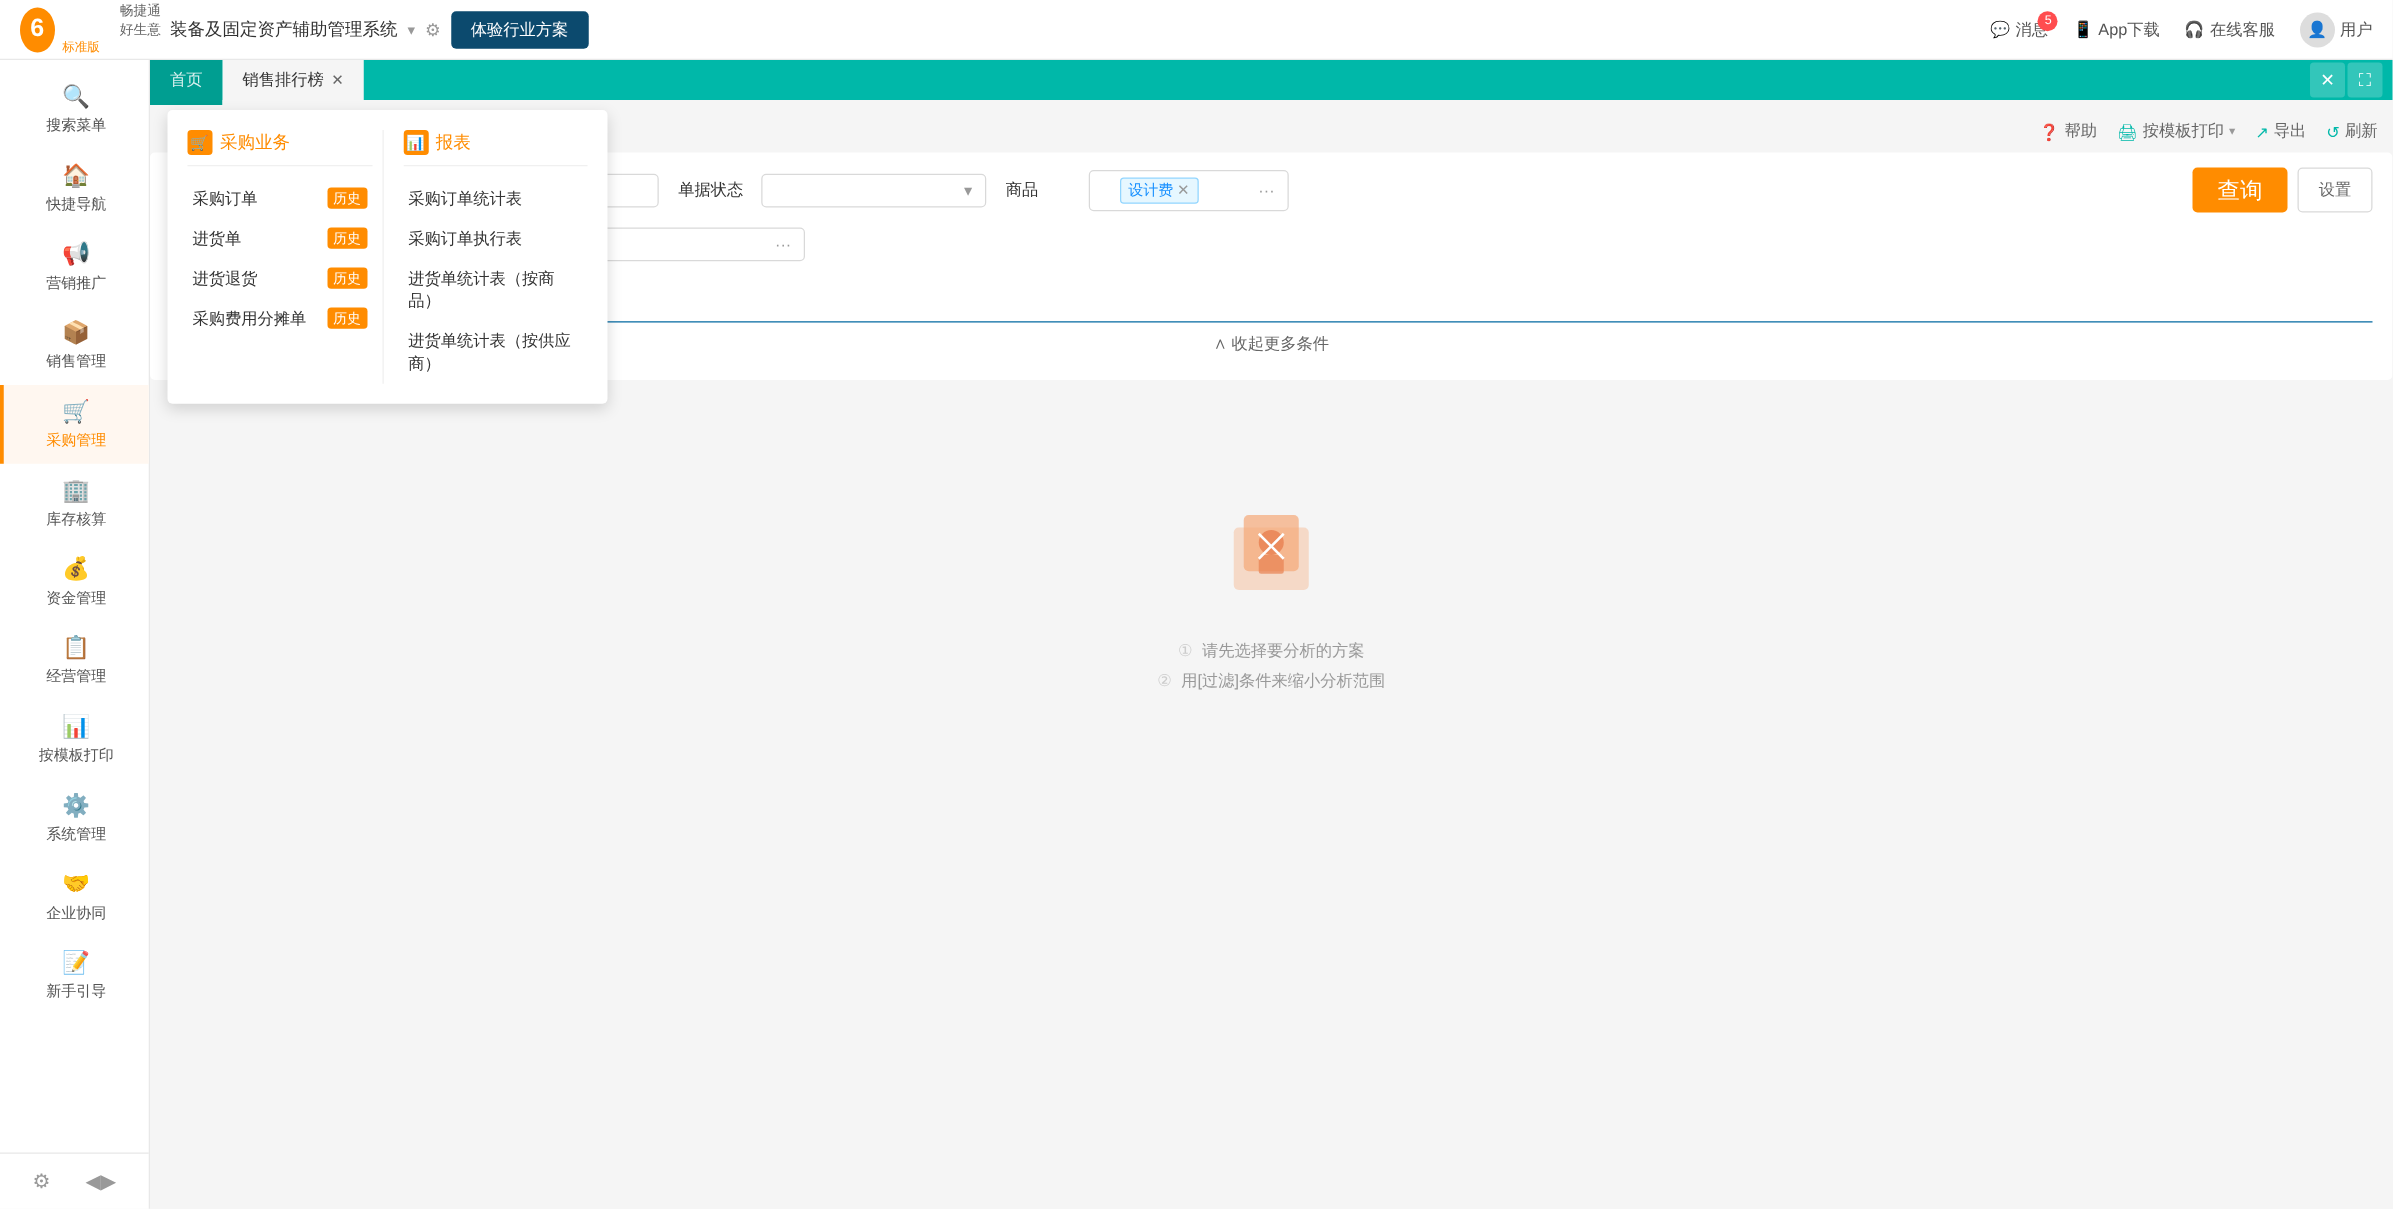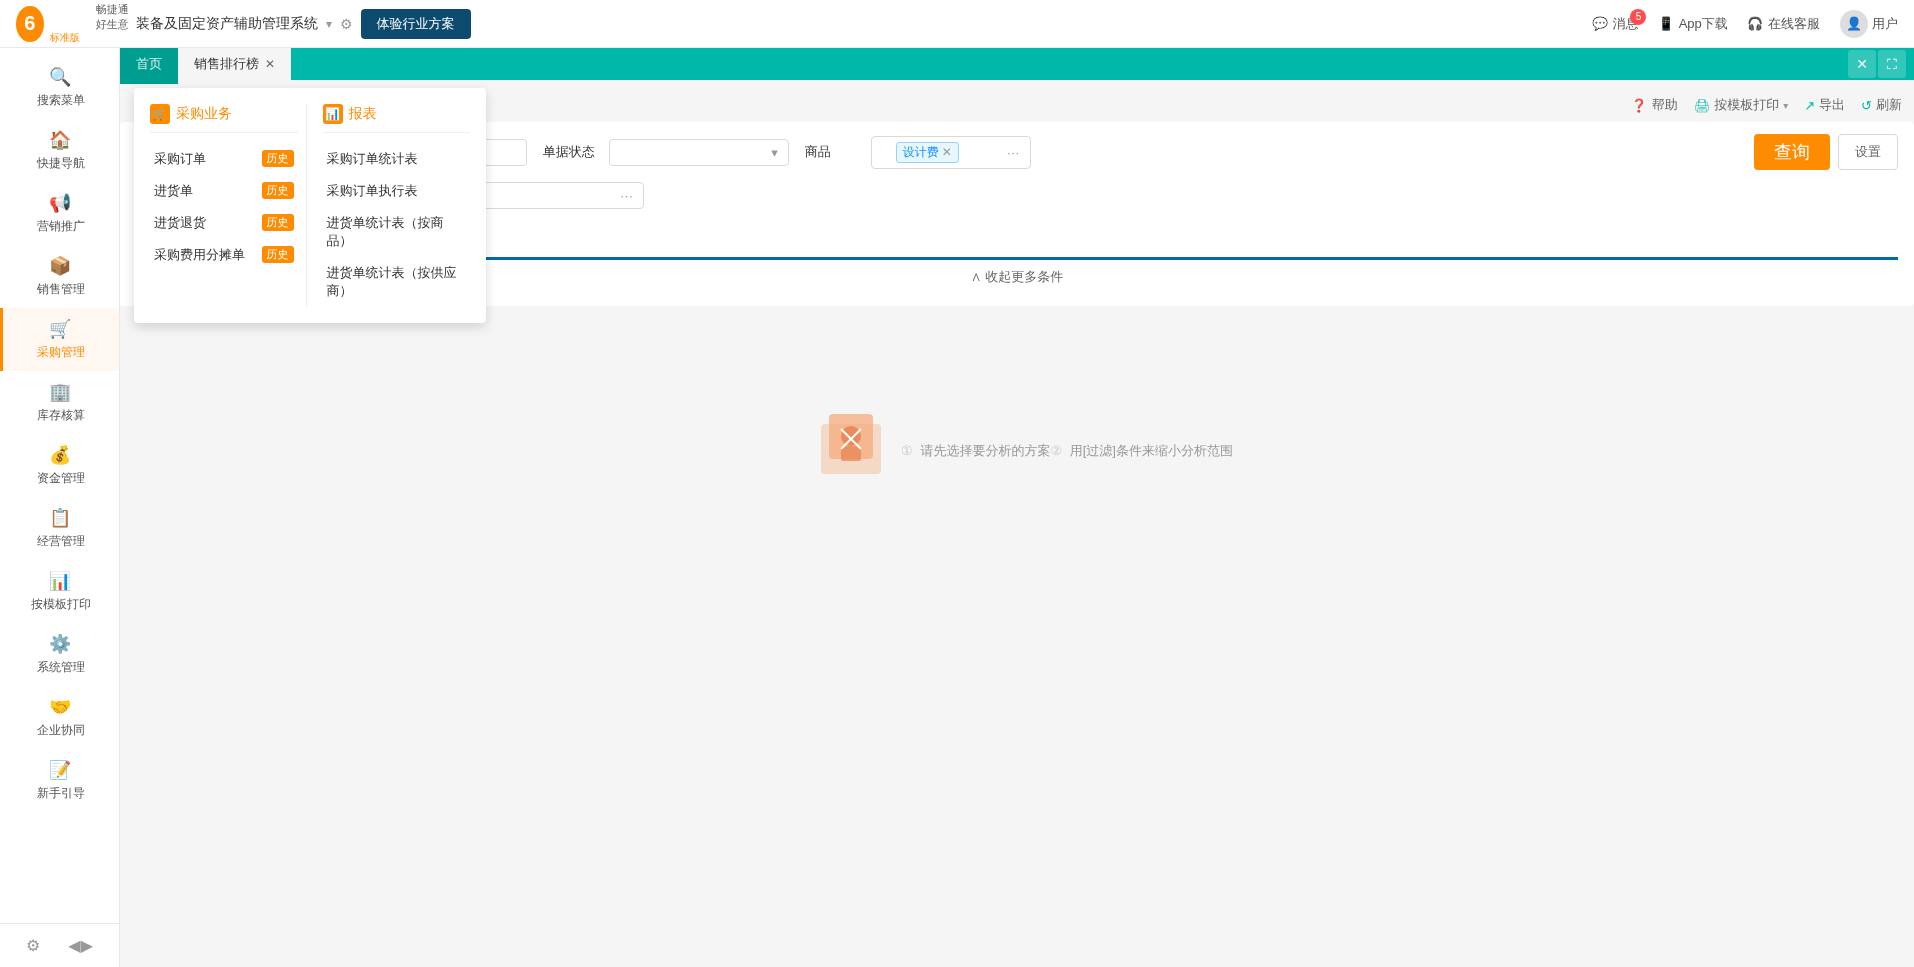--- a/index.html
+++ b/index.html
@@ -237,27 +237,27 @@
       padding: 6px 16px;
       font-size: 13px;
       cursor: pointer;
     }
     .collapse-btn {
       text-align: center;
       padding: 8px;
       color: #666;
       cursor: pointer;
       font-size: 13px;
-      border-top: 3px solid #0369a1;
+      border-top: 1px solid #0369a1;
     }
 
     
     .empty-state {
       display: flex;
-      flex-direction: row;
+      flex-direction: column;
       align-items: center;
       justify-content: center;
       padding: 80px 0;
       color: #999;
     }
     .empty-icon {
       width: 100px; height: 100px;
       margin-bottom: 20px;
     }
     .empty-text { font-size: 13px; color: #999; margin-bottom: 6px; }

